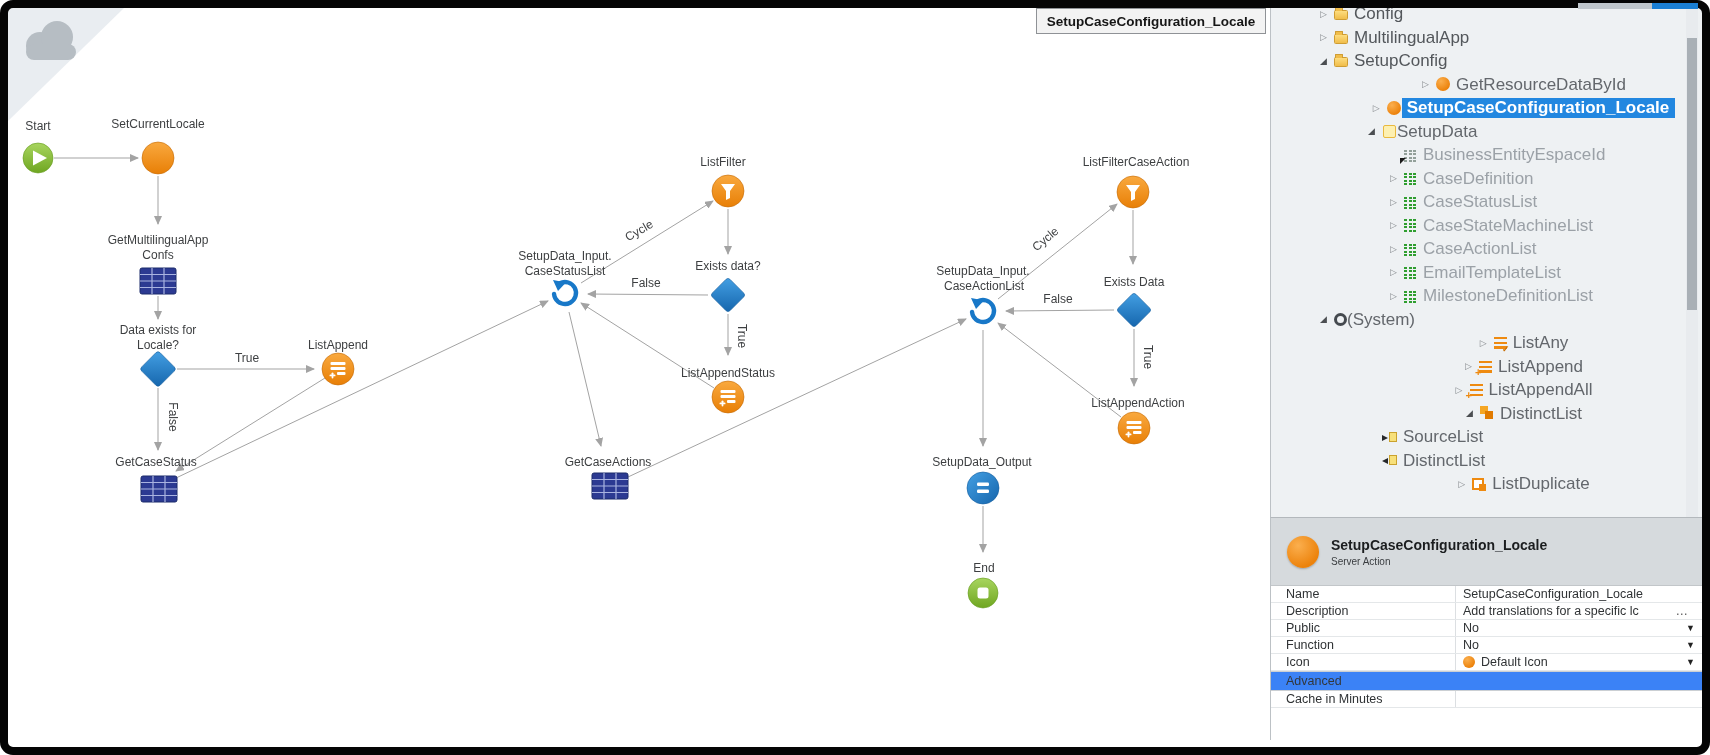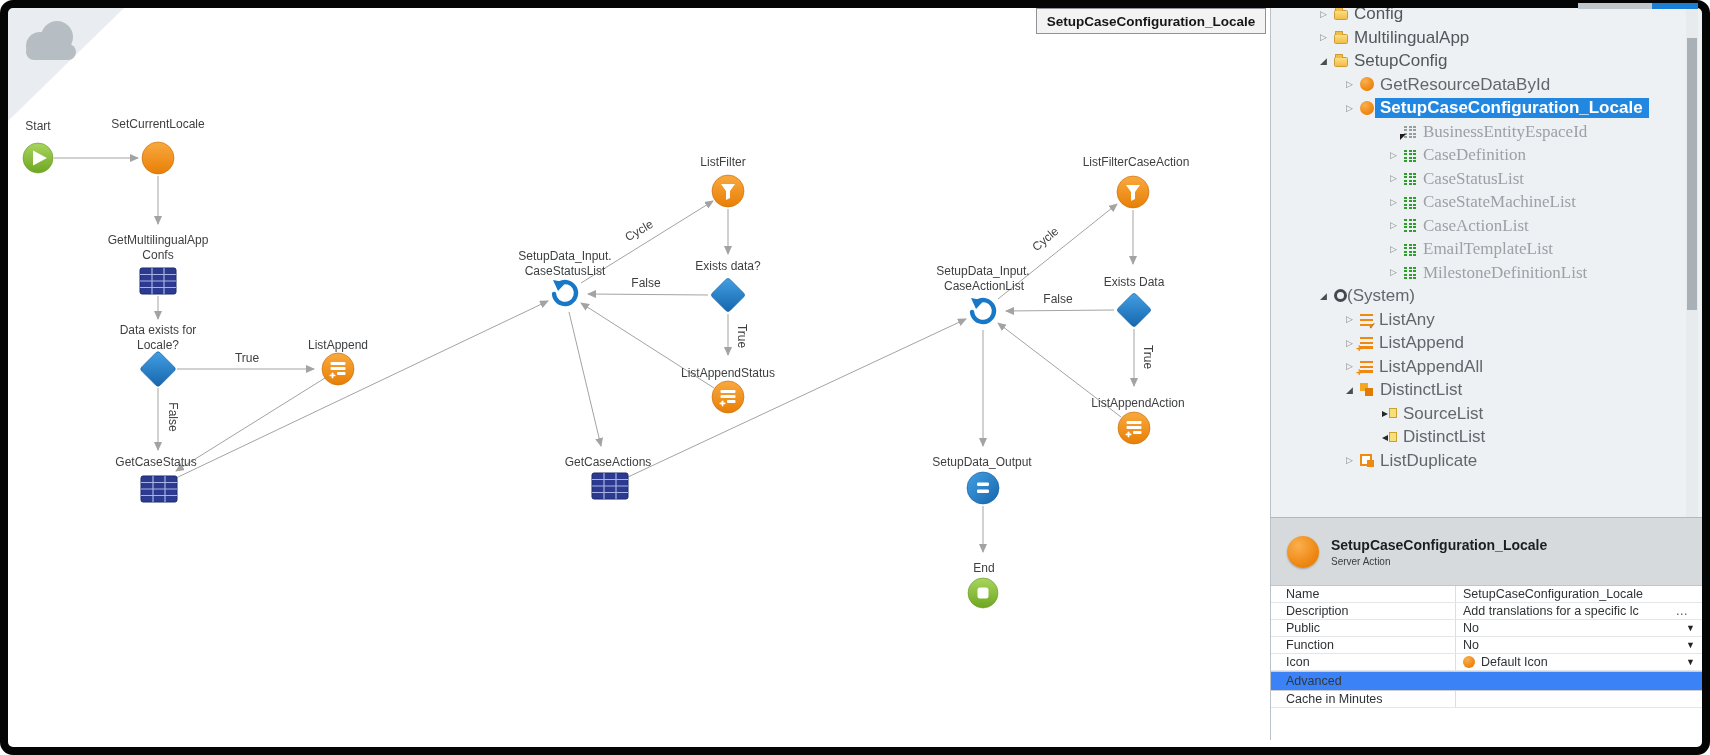--- a/index.html
+++ b/index.html
@@ -12,21 +12,21 @@
   .edge{stroke:#a3a3a3;stroke-width:1;}
   
   .title-box{position:absolute;left:1036px;top:8px;width:228px;height:24px;z-index:5;
     background:#f3f3f3;border:1px solid #8f9296;display:flex;align-items:center;justify-content:center;
     font-size:13.5px;font-weight:bold;color:#161616;}
   
   .sidebar{position:absolute;left:1270px;top:0;width:432px;height:517px;background:#eef1f3;
     border-left:1px solid #bcc1c5;z-index:2;overflow:hidden;padding-top:2px;box-sizing:border-box;}
   .trow{display:flex;align-items:center;height:23.5px;font-size:17px;color:#63676c;white-space:nowrap;}
   .trow .tlabel{line-height:15px;}
-  .lv1{padding-left:46px;} .lv2{padding-left:72px;} .lv3{padding-left:94px;} .lv4{padding-left:116px;font-family:Liberation Serif, serif;}
+  .lv1{padding-left:46px;} .lv2{padding-left:72px;justify-content:center;} .lv3{padding-left:94px;} .lv4{padding-left:116px;}
   .exp{width:13px;height:14px;flex:none;margin-right:4px;display:flex;align-items:center;justify-content:center;}
   .exp.closed::before{content:"▷";font-size:9px;color:#85898d;}
   .exp.open::before{content:"◢";font-size:9px;color:#4b4e51;}
   .exp.none{visibility:hidden;}
   .dim .tlabel{color:#9ba1a7;}
   .strongr .tlabel{color:#53575b;}
   .trow.selected .tlabel{background:#2287e0;color:#fff;font-weight:bold;margin-left:-5px;
     padding:2px 6px 3px 5px;}
   
   .tico{width:14px;height:14px;flex:none;margin-right:6px;position:relative;display:inline-block;}
@@ -321,20 +321,25 @@
     <div class="trow lv2">
       <span class="exp closed"></span>
       <span class="tico i-action"></span>
       <span class="tlabel">GetResourceDataById</span>
     </div>
     <div class="trow lv2 selected">
       <span class="exp closed"></span>
       <span class="tico i-action"></span>
       <span class="tlabel">SetupCaseConfiguration_Locale</span>
     </div>
+    <div class="trow lv3">
+      <span class="exp open"></span>
+      <span class="tico i-struct"></span>
+      <span class="tlabel">SetupData</span>
+    </div>
     <div class="trow lv4 dim">
       <span class="exp none"></span>
       <span class="tico i-attr"></span>
       <span class="tlabel">BusinessEntityEspaceId</span>
     </div>
     <div class="trow lv4 dim">
       <span class="exp closed"></span>
       <span class="tico i-entity"></span>
       <span class="tlabel">CaseDefinition</span>
     </div>

